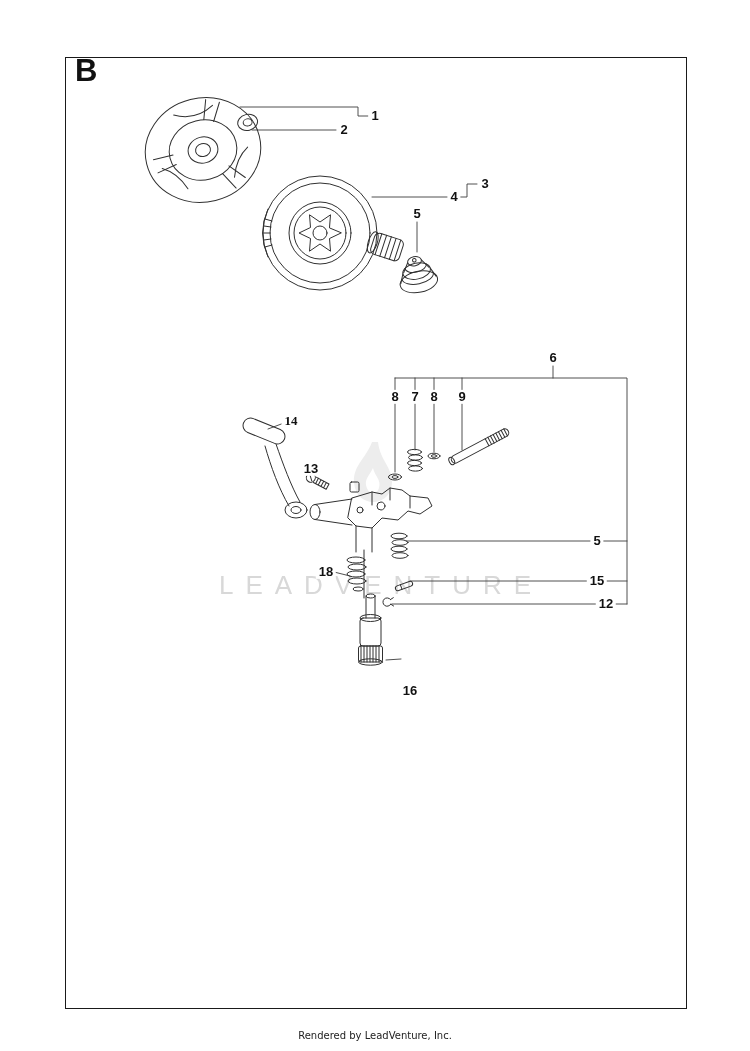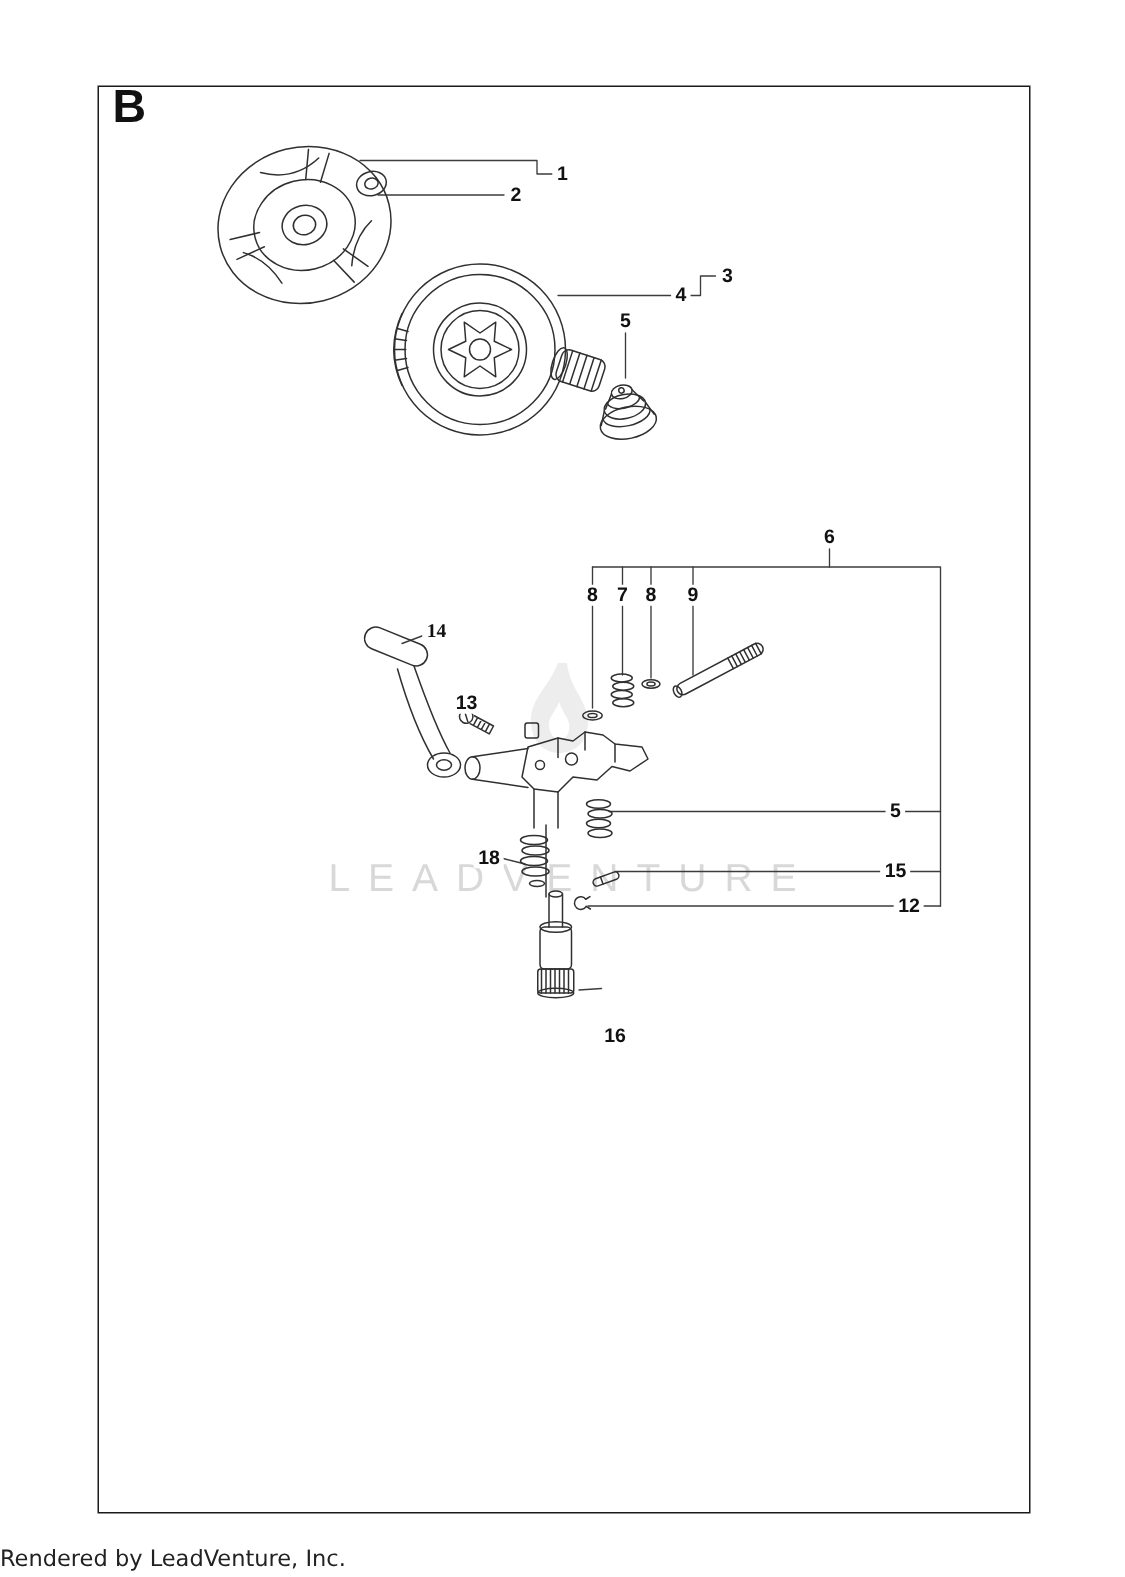--- a/index.html
+++ b/index.html
@@ -10,21 +10,21 @@
   .head-block{position:absolute;left:35px;top:3px;border-bottom:1.5px solid #000;padding:0 2px 3px 0;}
   .model{font-size:11px;font-weight:700;line-height:1.15;}
   .title{font-size:11.5px;font-weight:700;letter-spacing:.2px;line-height:1.2;}
   .watermark{position:absolute;top:570px;left:0;width:750px;text-align:center;z-index:1;
              font-size:26px;font-weight:400;letter-spacing:12px;padding-left:12px;box-sizing:border-box;
              color:#cfcfcf;opacity:.8;}
   .art{position:absolute;left:0;top:0;z-index:2;}
   #callouts{position:absolute;inset:0;z-index:3;}
   .callout{position:absolute;transform:translate(-50%,-50%);background:#fff;padding:0 3px;
            font-size:13px;font-weight:600;line-height:1.1;color:#111;}
-  .footer{position:absolute;left:0;top:1030px;width:750px;text-align:left;font-size:15px;color:#222;
+  .footer{position:absolute;left:0;top:1030px;width:750px;text-align:center;font-size:10px;color:#222;
           font-family:"DejaVu Sans","Liberation Sans",sans-serif;}
 </style>
 </head>
 <body>
 
 <div class="page">
 
   <div class="watermark">LEADVENTURE</div>
 
   <svg class="art" width="750" height="1051" viewBox="0 0 750 1051">

